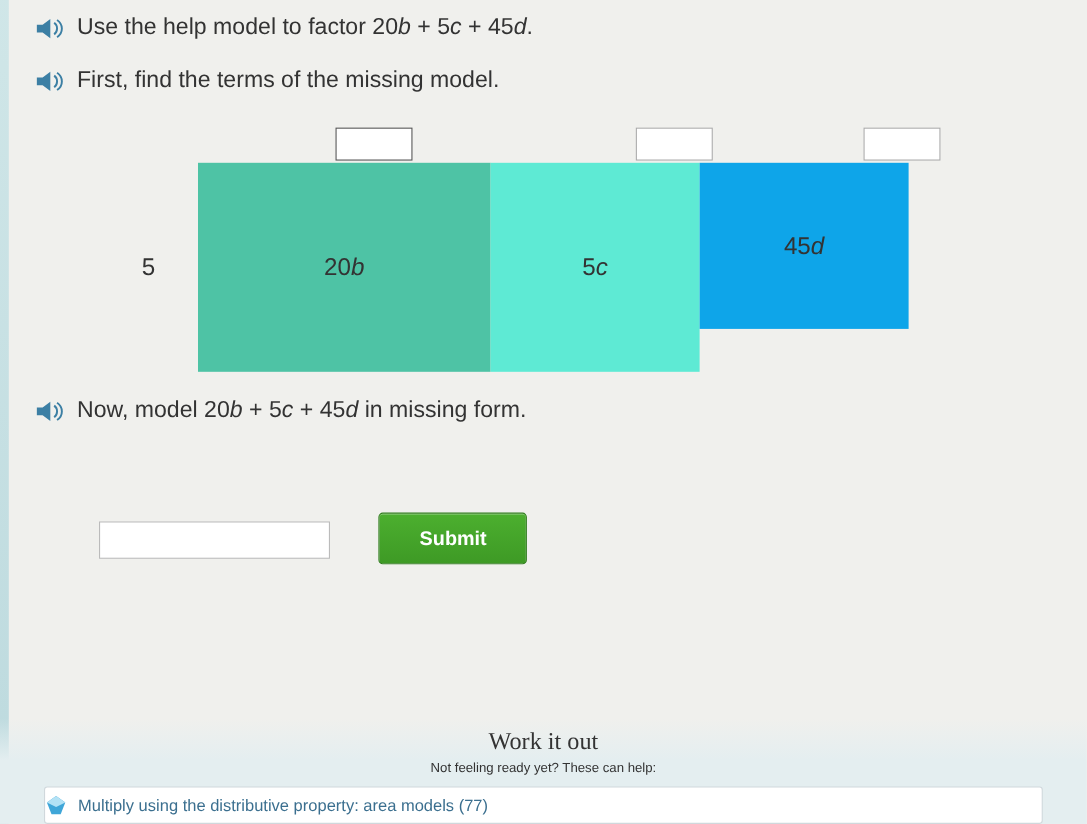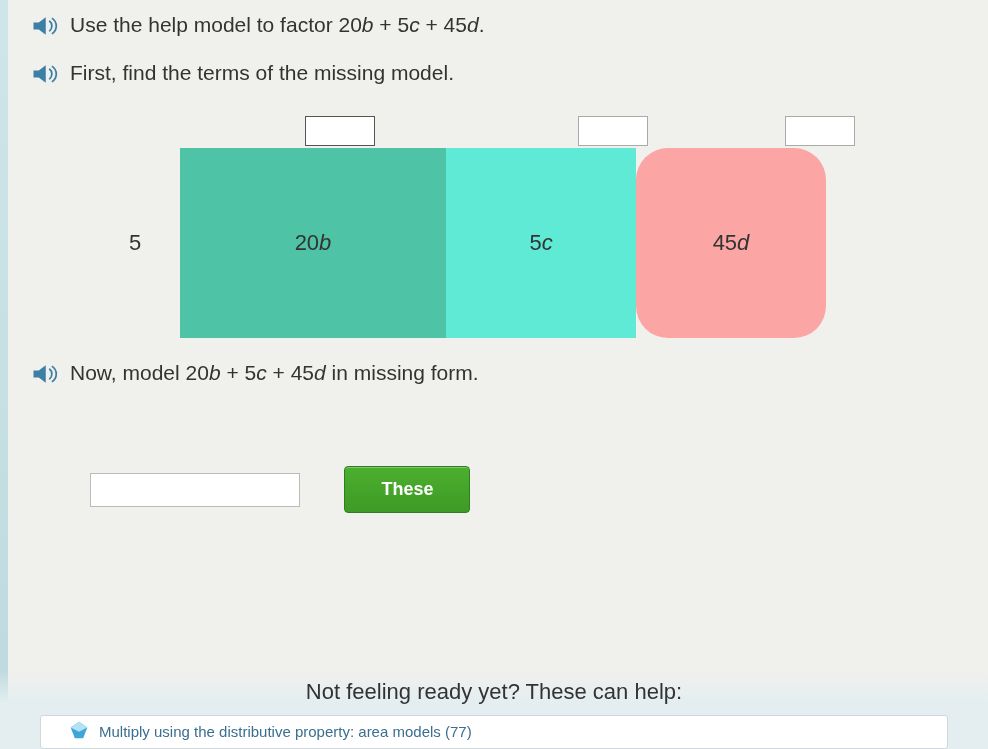--- a/index.html
+++ b/index.html
@@ -27,46 +27,46 @@
     font-size:16px; padding:2px 4px; text-align:center;
   }
   .small-input.active { border:1px solid #555; }
 
   .blocks-row { display:flex; align-items:stretch; }
   .side-label { width:90px; display:flex; align-items:center; justify-content:center; font-size:22px; color:#333; }
   .block { display:flex; align-items:center; justify-content:center; font-size:22px; color:#333; }
   .block .var { font-style: italic; }
   .block.b1 { background:#4ec3a5; width:266px; height:190px; }
   .block.b2 { background:#5eead4; width:190px; height:190px; }
-  .block.b3 { background:#fca5a5; width:190px; height:190px;border-radius:32px; }
+  .block.b3 { background:#0ea5e9; width:190px; height:151px; }
 
   .factored-input {
     width: 210px; height: 34px; border:1px solid #bbb; background:#fff;
     font-size:16px; padding:4px 6px; margin-left:60px; margin-top:6px;
   }
 
   .submit-btn {
     display:inline-block; margin: 60px 0 0 40px;
     background: linear-gradient(#4caf2f,#3e9a25);
     color:#fff; border:1px solid #2f7d1c; border-radius:4px;
     font-size:18px; font-weight:bold; padding:12px 36px; cursor:pointer;
     box-shadow: inset 0 1px 0 rgba(255,255,255,.3);
   }
 
   .footer {
     position:absolute; bottom:0; left:0; right:0; text-align:center;
     padding: 8px 30px 0 30px;
     background: linear-gradient(to bottom, rgba(240,240,237,0) 0%, #e4eef0 40%);
   }
   .work-title { font-family: Georgia, serif; font-size:22px; color:#333; margin-bottom:4px; }
-  .work-sub { font-size:22px; color:#333; margin-bottom:10px; }
+  .work-sub { font-size:12px; color:#333; margin-bottom:10px; }
   .help-row { display:flex; gap:20px; justify-content:space-between; padding:0 10px; }
   .help-card {
     flex:1; background:#fff; border:1px solid #d0d8dc; border-radius:3px;
-    padding:8px 28px; display:flex; align-items:flex-end; gap:10px;
+    padding:8px 0; display:flex; align-items:center; gap:10px;
     color:#3b6f8f; font-size:15px; cursor:pointer; overflow:hidden; white-space:nowrap;
     max-height:34px;
   }
   .help-card.cut { flex:0 0 220px; color:#3b6f8f; opacity:.7; }
   .diamond { width:20px; height:20px; flex-shrink:0; }
 
   .left-bar { position:absolute; left:0; top:0; bottom:0; width:8px; background:linear-gradient(#9fd7e0,#6fb8c7); opacity:.4;}
   .var { font-style: italic; }
 </style>
 </head>
@@ -139,24 +139,25 @@
         <path fill="none" stroke="#3c7fa4" stroke-width="2" d="M25 7c3 2 5 5 5 9s-2 7-5 9"></path>
       </svg>
   </div>
   <div class="instruction">
     <span>Now, model </span><span>20<span class="var">b</span> + 5<span class="var">c</span> + 45<span class="var">d</span></span><span> in missing form.</span>
   </div>
 </div>
 
 <input class="factored-input" value="" style="">
 
-<button class="submit-btn">These</button>
+<button class="submit-btn">Submit</button>
 
 
 <div class="footer">
+  <div class="work-title">Work it out</div>
   <div class="work-sub">Not feeling ready yet? These can help:</div>
   <div class="help-row">
     <div class="help-card">
       <svg class="diamond" viewBox="0 0 24 24">
           <polygon points="12,2 22,9 17,22 7,22 2,9" fill="#3fa6d8"></polygon>
           <polygon points="12,2 22,9 12,14 2,9" fill="#b3e2f5"></polygon>
         </svg>
       <span>Multiply using the distributive property: area models (77)</span>
     </div>
   </div>

